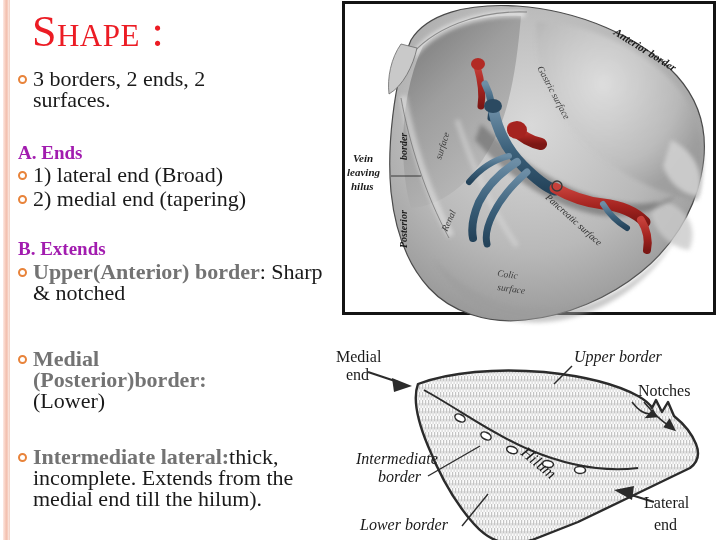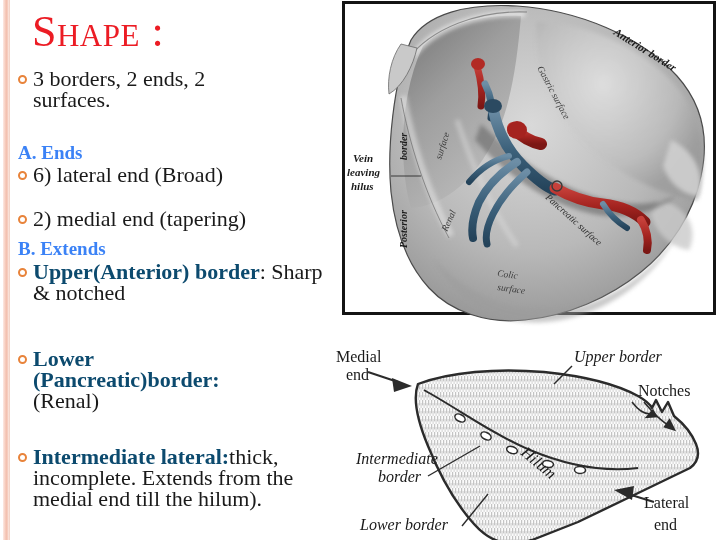--- a/index.html
+++ b/index.html
@@ -83,28 +83,28 @@
     background: transparent;
   }
   .bullet-text {
     font-size: 22px;
     line-height: 21px;
     color: #1a1a1a;
   }
 
   .heading-pink {
     position: absolute;
-    color: #3b82f6;
+    color: #a21caf;
     font-size: 19px;
     line-height: 21px;
     font-weight: bold;
   }
 
   .grn {
-    color: #0c4a6e;
+    color: #737373;
     font-weight: bold;
   }
   .blk {
     color: #1a1a1a;
     font-weight: normal;
   }
 
   
   .plate-frame {
     position: absolute;
@@ -155,38 +155,38 @@
 
     <div class="bullet-row" style="left:4px; top:68px; width:250px;">
       <span class="bullet-dot"></span>
       <span class="bullet-text">3 borders, 2 ends, 2 surfaces.</span>
     </div>
 
     <div class="heading-pink" style="left:4px; top:142px;">A. Ends</div>
 
     <div class="bullet-row" style="left:4px; top:164px; width:300px;">
       <span class="bullet-dot"></span>
-      <span class="bullet-text">6) lateral end (Broad)</span>
-    </div>
-
-    <div class="bullet-row" style="left:4px; top:188px; width:300px;margin-top:20px;">
+      <span class="bullet-text">1) lateral end (Broad)</span>
+    </div>
+
+    <div class="bullet-row" style="left:4px; top:188px; width:300px;">
       <span class="bullet-dot"></span>
       <span class="bullet-text">2) medial end (tapering)</span>
     </div>
 
     <div class="heading-pink" style="left:4px; top:238px;">B. Extends</div>
 
     <div class="bullet-row" style="left:4px; top:261px; width:306px;">
       <span class="bullet-dot"></span>
       <span class="bullet-text"><span class="grn">Upper(Anterior) border</span><span class="blk">: </span><span class="blk">Sharp &amp; notched</span></span>
     </div>
 
     <div class="bullet-row" style="left:4px; top:348px; width:240px;">
       <span class="bullet-dot"></span>
-      <span class="bullet-text"><span class="grn">Lower (Pancreatic)border:</span><span class="blk">(Renal)</span></span>
+      <span class="bullet-text"><span class="grn">Medial (Posterior)border:</span><span class="blk">(Lower)</span></span>
     </div>
 
     <div class="bullet-row" style="left:4px; top:446px; width:308px;">
       <span class="bullet-dot"></span>
       <span class="bullet-text"><span class="grn">Intermediate lateral:</span><span class="blk">thick, incomplete. Extends from the medial end till the hilum).</span></span>
     </div>
 
   </div>
 
   <div class="plate-frame">

